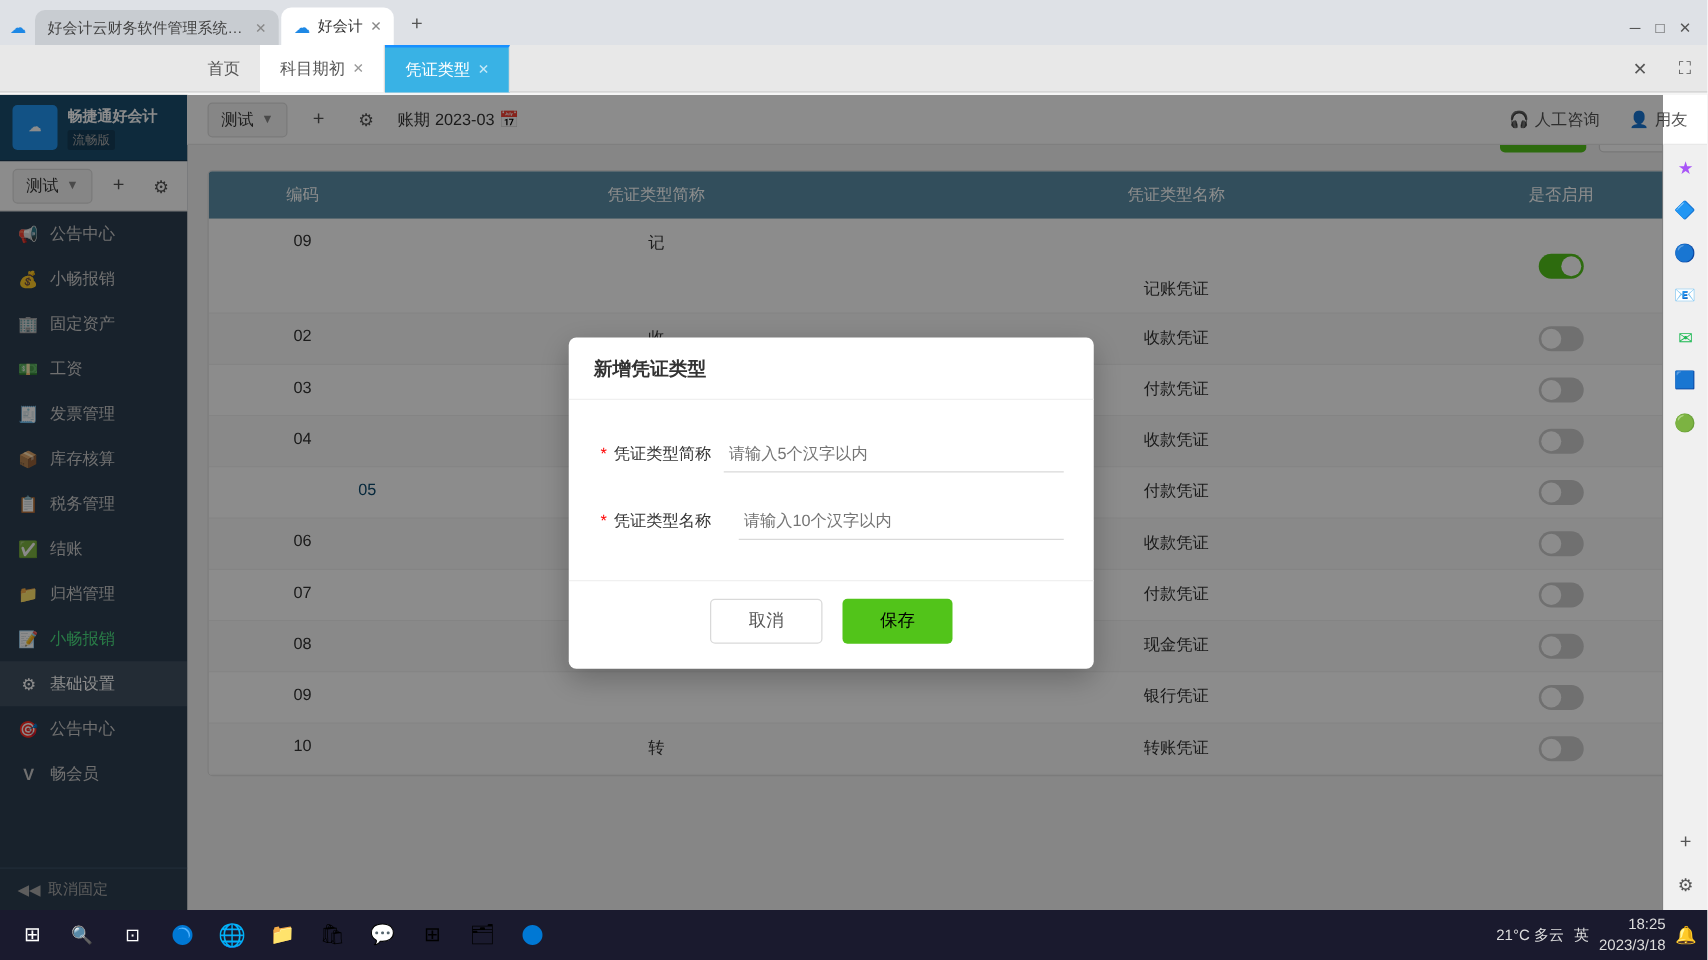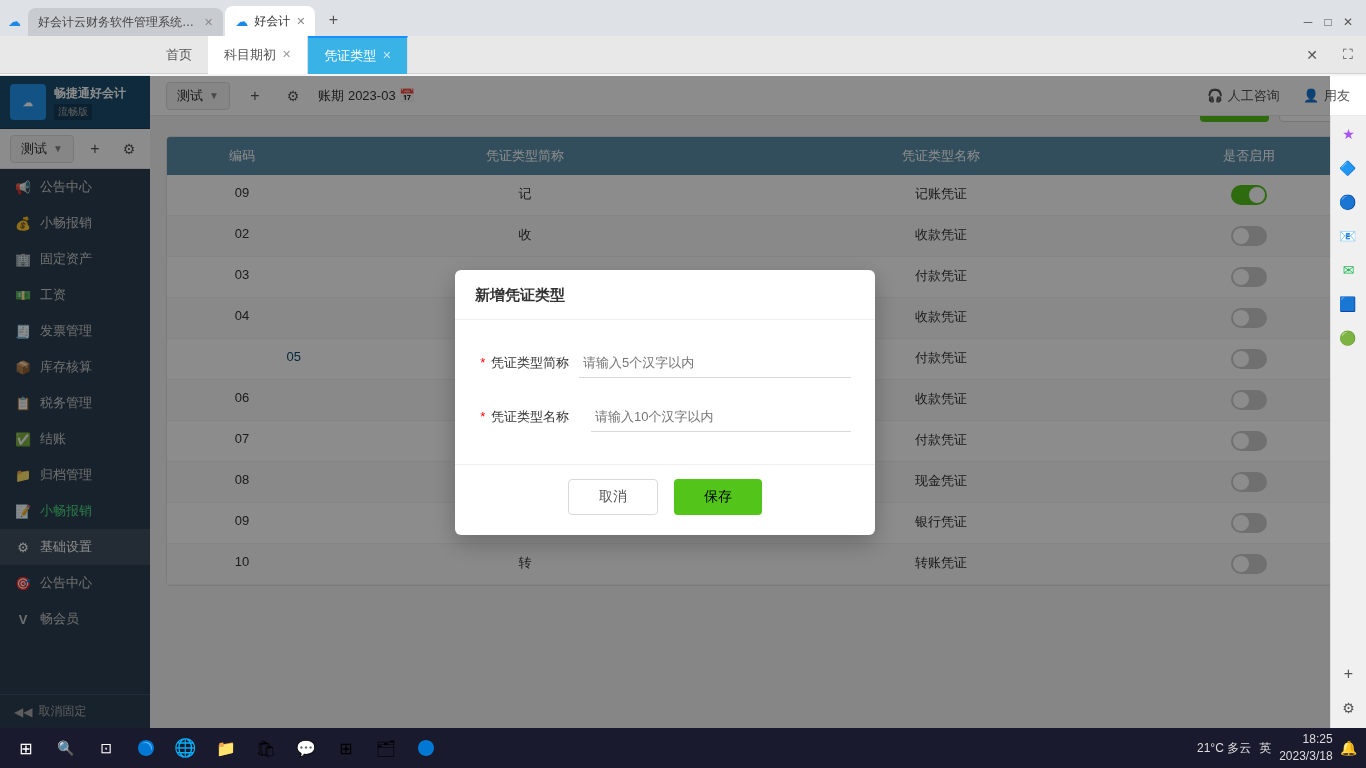--- a/index.html
+++ b/index.html
@@ -168,21 +168,21 @@
         <div style="display:grid; grid-template-columns:150px 1fr 1fr 200px; background:#5b8fa8; color:white; font-size:13px;">
           <div style="padding:10px 16px; text-align:center; font-weight:500;">编码</div>
           <div style="padding:10px 16px; text-align:center; font-weight:500;">凭证类型简称</div>
           <div style="padding:10px 16px; text-align:center; font-weight:500;">凭证类型名称</div>
           <div style="padding:10px 16px; text-align:center; font-weight:500;">是否启用</div>
         </div>
         <div id="table-body">
             <div style="display: grid; grid-template-columns: 150px 1fr 1fr 200px; border-bottom: 1px solid rgb(240, 240, 240); background: white;">
     <div style="padding:10px 16px; text-align:center; font-size:13px; color:#333;">09</div>
     <div style="padding:10px 16px; text-align:center; font-size:13px; color:#333;">记</div>
-    <div style="padding:10px 16px; text-align:center; font-size:13px; color:#333;">记账凭证</div>
+    <div style="padding:10px 16px; text-align:center; font-size:13px; color:#333;margin-top:37px;">记账凭证</div>
     <div style="padding:10px 16px; text-align:center; display:flex; align-items:center; justify-content:center;">
                 <div style="width:36px;height:20px;border-radius:10px;background:#52c41a;display:inline-flex;align-items:center;padding-right:2px;justify-content:flex-end;cursor:pointer;">
                   <div style="width:16px;height:16px;background:white;border-radius:50%;"></div>
                 </div>
               </div>
   </div>
             <div style="display: grid; grid-template-columns: 150px 1fr 1fr 200px; border-bottom: 1px solid rgb(240, 240, 240); background: rgb(250, 250, 250);">
     <div style="padding:10px 16px; text-align:center; font-size:13px; color:#333;">02</div>
     <div style="padding:10px 16px; text-align:center; font-size:13px; color:#333;">收</div>
     <div style="padding:10px 16px; text-align:center; font-size:13px; color:#333;">收款凭证</div>

